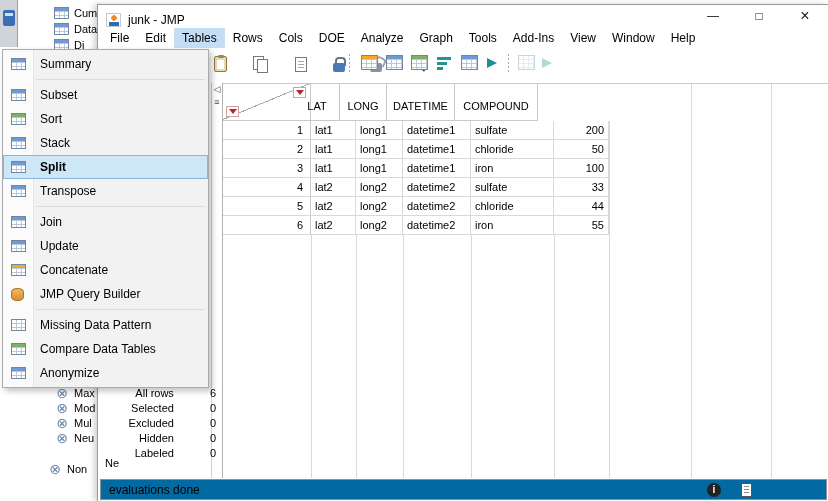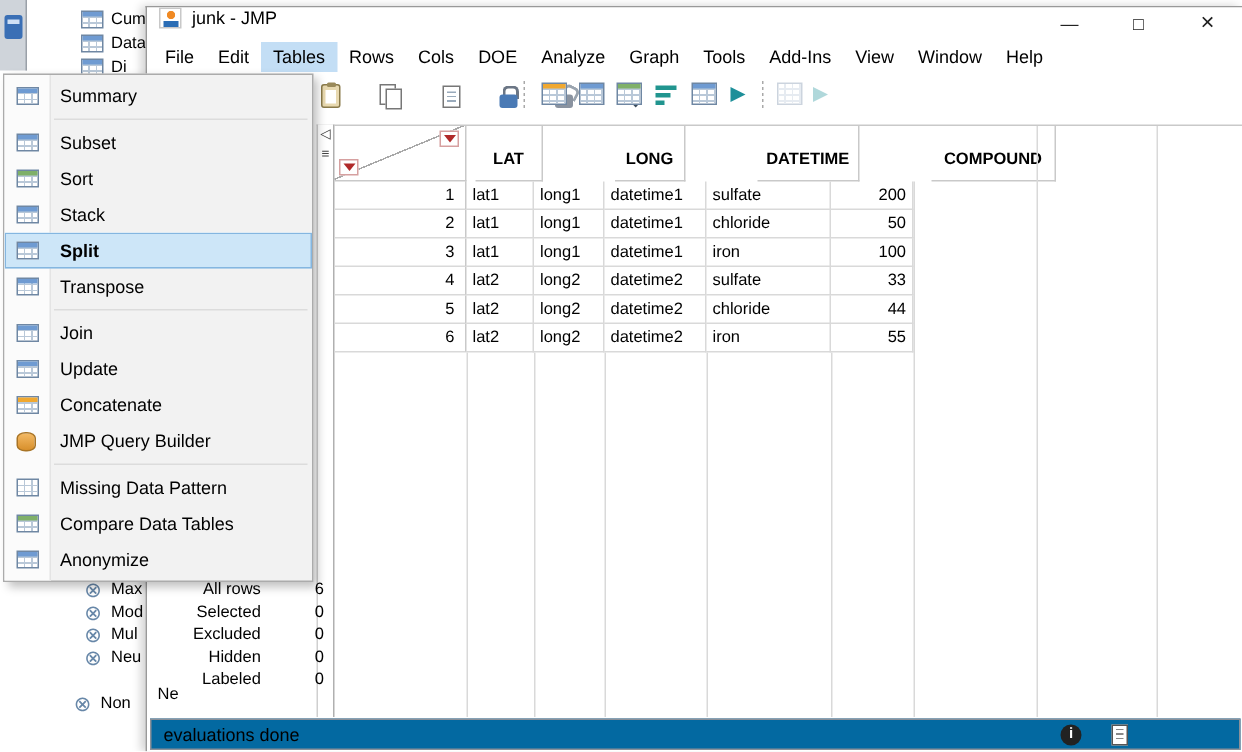--- a/index.html
+++ b/index.html
@@ -28,21 +28,21 @@
   .grid-icon.ho::after { content:""; position:absolute; left:0; top:0; width:100%; height:3px; background:#f0a830; }
   .grid-icon.hg::after { content:""; position:absolute; left:0; top:0; width:100%; height:3px; background:#7fb069; }
   .circle-x-icon { width:14px; height:14px; line-height:14px; font-size:14px;
     color:#6787a8; flex:none; text-align:center; }
   .circle-x-icon::before { content:"\2297"; }
   
   .window { position:absolute; left:97px; top:4px; width:731px; height:497px;
     background:#fff; border:1px solid #999; border-right:none; border-bottom:none;
     box-shadow:-3px 0 6px rgba(0,0,0,.18); z-index:10; }
   .titlebar { position:absolute; left:0; top:0; right:0; height:22px;
-    display:flex; align-items:flex-start; padding-left:8px; background:#fff; }
+    display:flex; align-items:flex-end; padding-left:8px; background:#fff; }
   .jmp-icon { width:15px; height:14px; margin-right:7px; border:1px solid #c8c8c8;
     background:
       radial-gradient(circle at 7px 4px, #f08a24 0 2.5px, transparent 3px),
       linear-gradient(#2a6db5,#2a6db5) 2px 8px/10px 4px no-repeat, #fff; }
   .win-controls { position:absolute; right:0; top:0; height:22px; display:flex; }
   .win-btn { width:46px; height:22px; display:flex; align-items:center;
     justify-content:center; font-size:12px; color:#222; }
   .win-btn.close { font-size:16px; }
   .menubar { position:absolute; left:0; top:22px; right:0; height:22px;
     display:flex; align-items:center; padding-left:4px; }
@@ -94,22 +94,22 @@
   .hline-top { position:absolute; left:113px; right:0; top:78px; height:1px; background:#c9c9c9; }
   .corner { position:absolute; left:125px; top:79px; width:88px; height:37px;
     border-right:1px solid #c9c9c9; border-bottom:1px solid #c9c9c9;
     background:linear-gradient(to bottom right, transparent calc(50% - 1px),
       #a8a8a8 calc(50% - 1px) 50%, transparent 50%); }
   .red-tri-btn { position:absolute; width:13px; height:11px; background:#fff;
     border:1px solid #d6a0a0; display:flex; align-items:center; justify-content:center; }
   .red-tri-btn::before { content:""; width:0; height:0;
     border-left:4px solid transparent; border-right:4px solid transparent;
     border-top:5px solid #b02a2a; }
-  .hdr-row { position:absolute; left:219px; top:79px; height:37px; display:flex;
-    font-weight:bold; font-size:11px;gap:48px; }
+  .hdr-row { position:absolute; left:197px; top:79px; height:37px; display:flex;
+    font-weight:normal; font-size:11px; }
   .hdr-cell { border-right:1px solid #c9c9c9; border-bottom:1px solid #c9c9c9;
     display:flex; align-items:flex-end; justify-content:center; padding-bottom:8px; }
   .body-rows { position:absolute; left:125px; top:116px; font-size:11px; }
   .trow { display:flex; height:19px; }
   .tcell { border-right:1px solid #d9d9d9; border-bottom:1px solid #d9d9d9;
     padding:0 4px; display:flex; align-items:center; overflow:hidden; white-space:nowrap; }
   .tcell.num { justify-content:flex-end; padding-right:7px; border-right:1px solid #c9c9c9; }
   .tcell.right { justify-content:flex-end; }
   .w0{width:88px;} .w1{width:45px;} .w2{width:47px;} .w3{width:68px;} .w4{width:83px;} .w5{width:55px;}
   .vline { position:absolute; width:1px; background:#d9d9d9; bottom:23px; }

